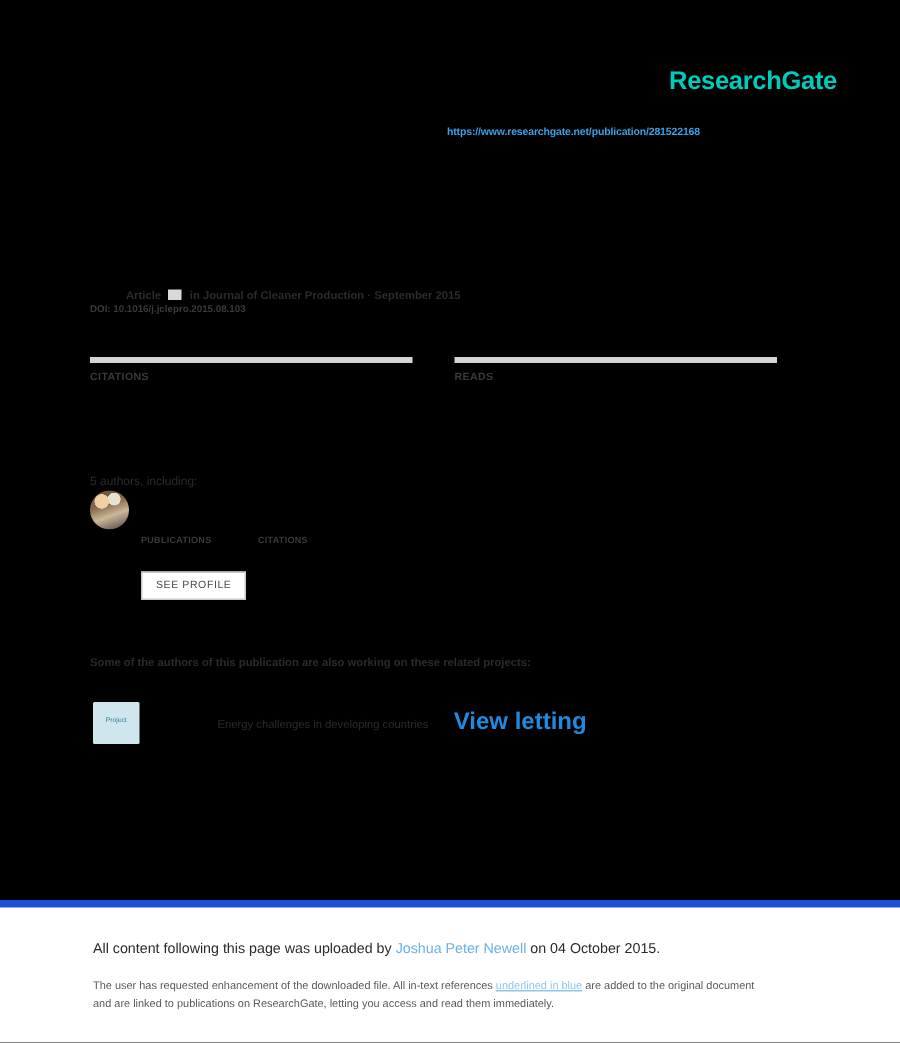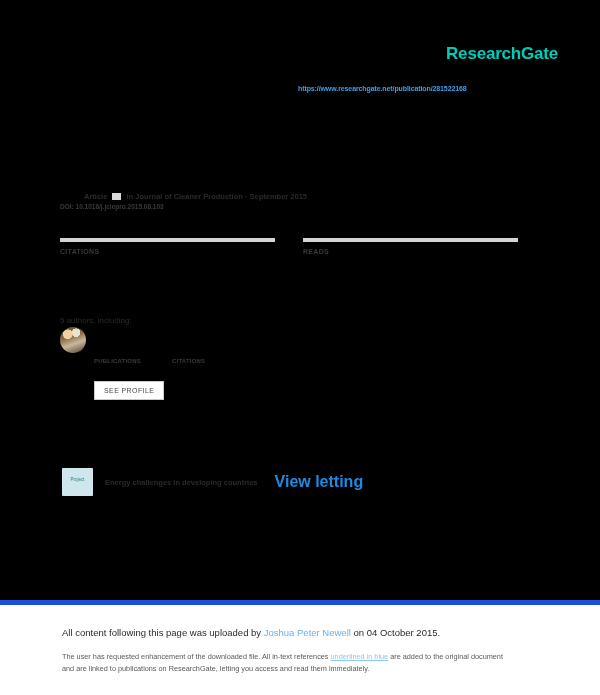--- a/index.html
+++ b/index.html
@@ -246,23 +246,24 @@
   .project-icon span {
     position: absolute;
     left: 0; right: 0;
     top: 9px;
     text-align: center;
     font-size: 4.5px;
     color: #2e7d91;
   }
   .project-text {
     font-size: 7.5px;
-    font-weight: bold;
-    color: #2b2b2b;
-    white-space: nowrap;
+    font-weight: normal;
+    color: #2b2b2b;
+    white-space: nowrap;
+    margin-left: 40px;
   }
   .project-link {
     color: #1f8ae0;
     font-weight: bold;
     margin-left: 5px;
   }
 
   
   .footer {
     position: absolute;
@@ -348,20 +349,21 @@
           <div class="astat">
             <div class="astat-label">CITATIONS</div>
             <div class="astat-value"></div>
           </div>
         </div>
         <div class="see-profile">SEE PROFILE</div>
       </div>
 
     </div>
 
+    <div class="projects-head">Some of the authors of this publication are also working on these related projects:</div>
 
     <div class="project-row">
       <div class="project-icon">
         <span>Project</span>
       </div>
       <div class="project-text">Energy challenges in developing countries</div>
       <div class="project-link">View letting</div>
     </div>
 
   </div>

